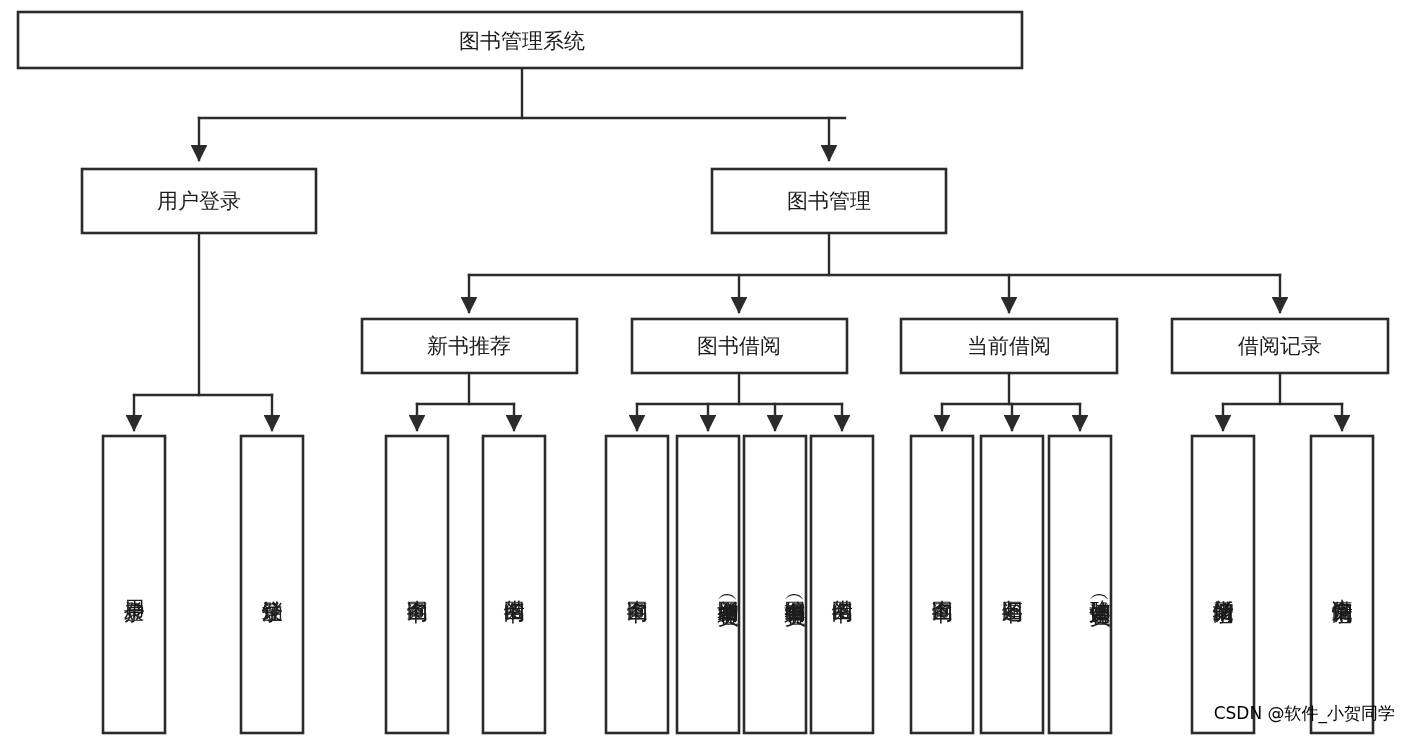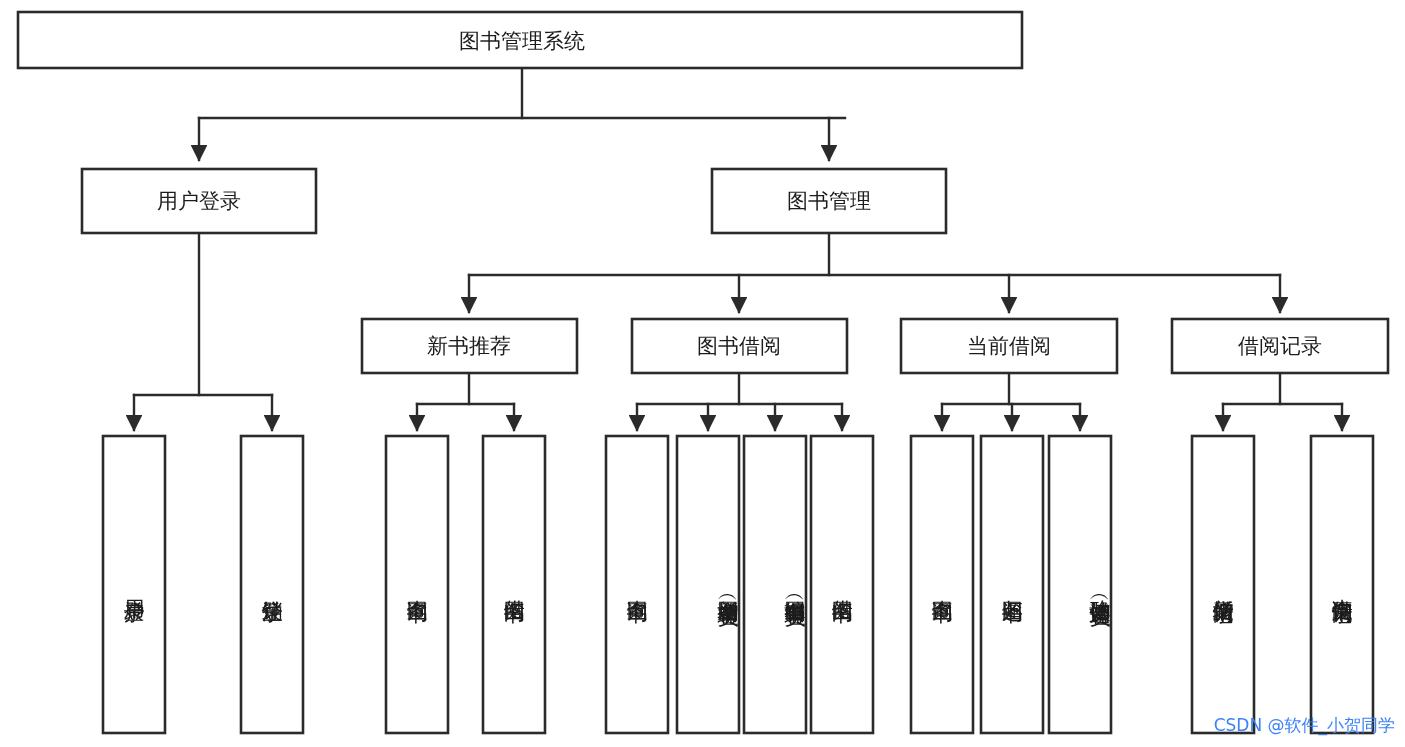--- a/index.html
+++ b/index.html
@@ -57,24 +57,24 @@
     display: flex;
     align-items: center;
     justify-content: center;
     text-align: center;
     white-space: nowrap;
     pointer-events: none;
   }
   .watermark {
     position: absolute;
     right: 10px;
-    bottom: 10px;
+    bottom: 22px;
     font-family: "DejaVu Sans", "Liberation Sans", sans-serif;
     font-size: 17px;
-    color: #3b82f6;
+    color: #000000;
     white-space: nowrap;
   }
 </style>
 </head>
 <body>
 
 <div id="diagram-root">
 
   <svg class="flow" viewBox="0 0 1405 747">
     <defs>

